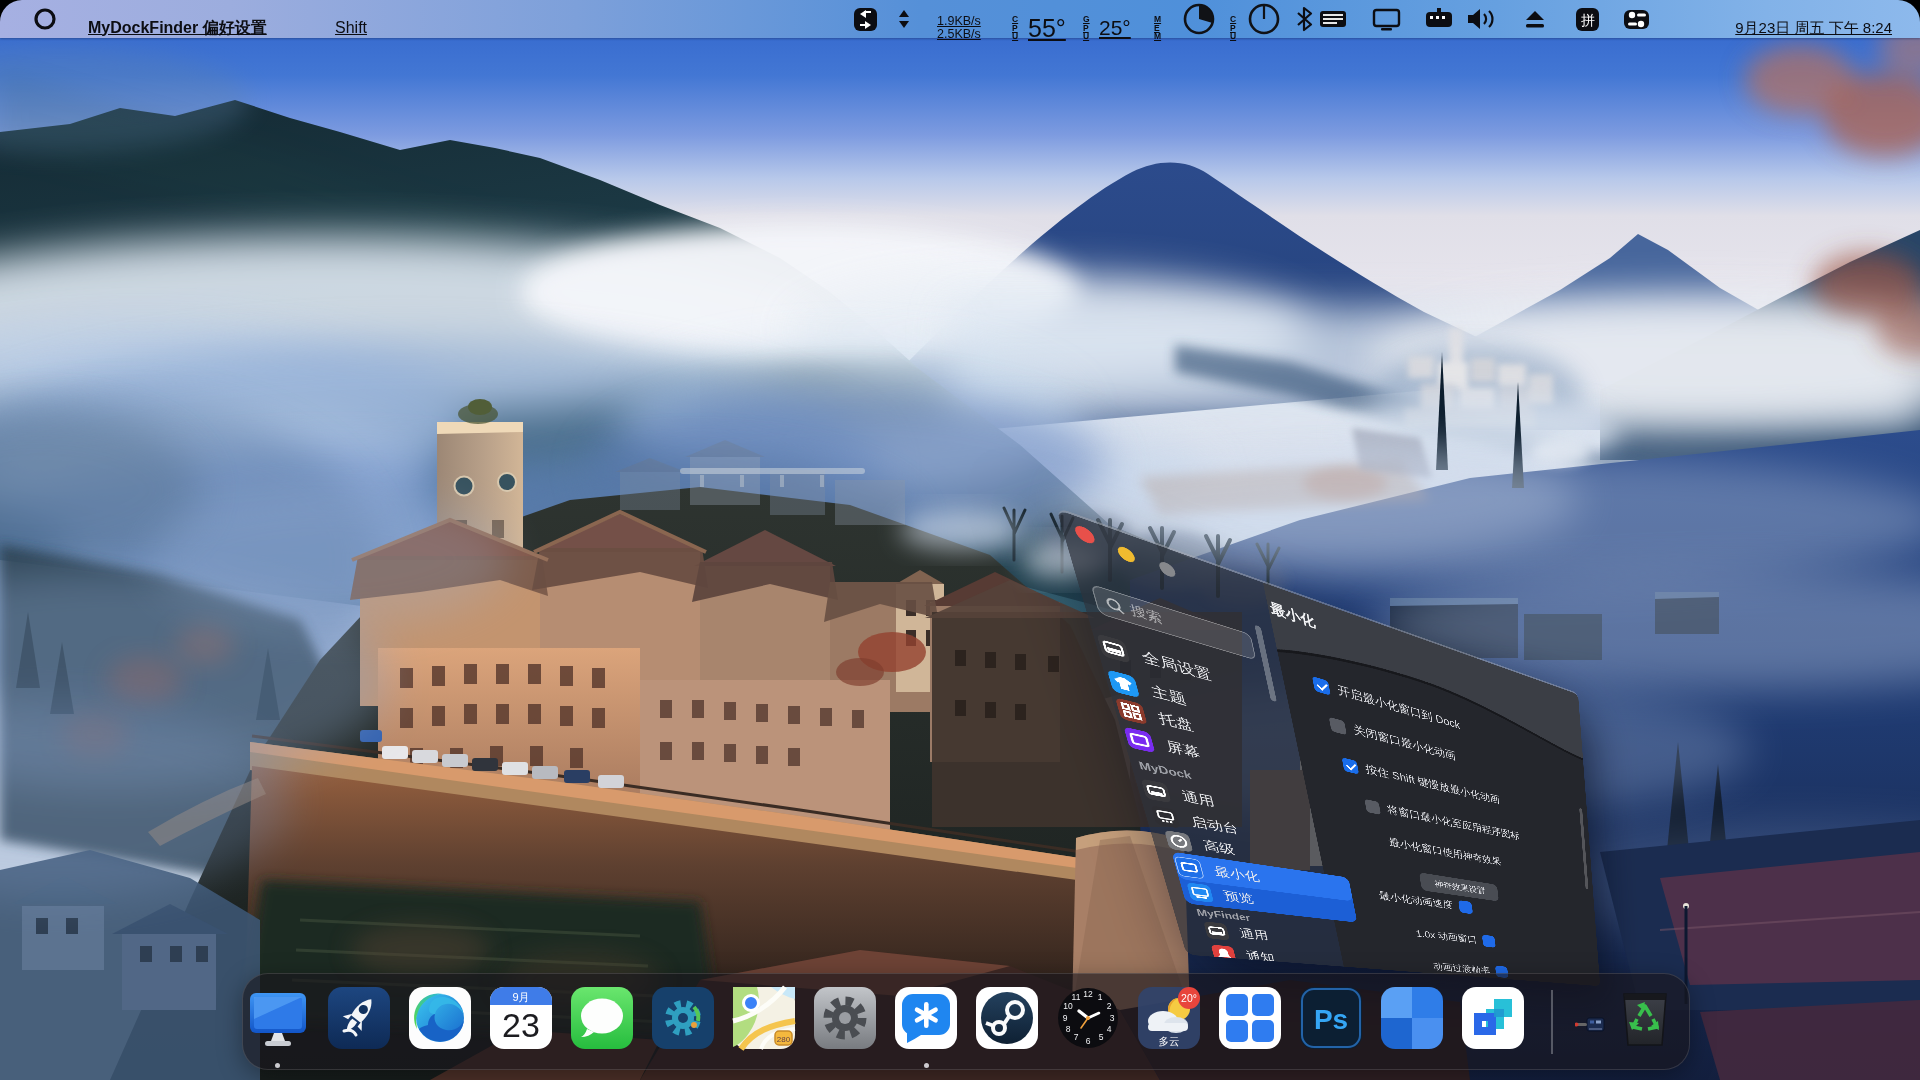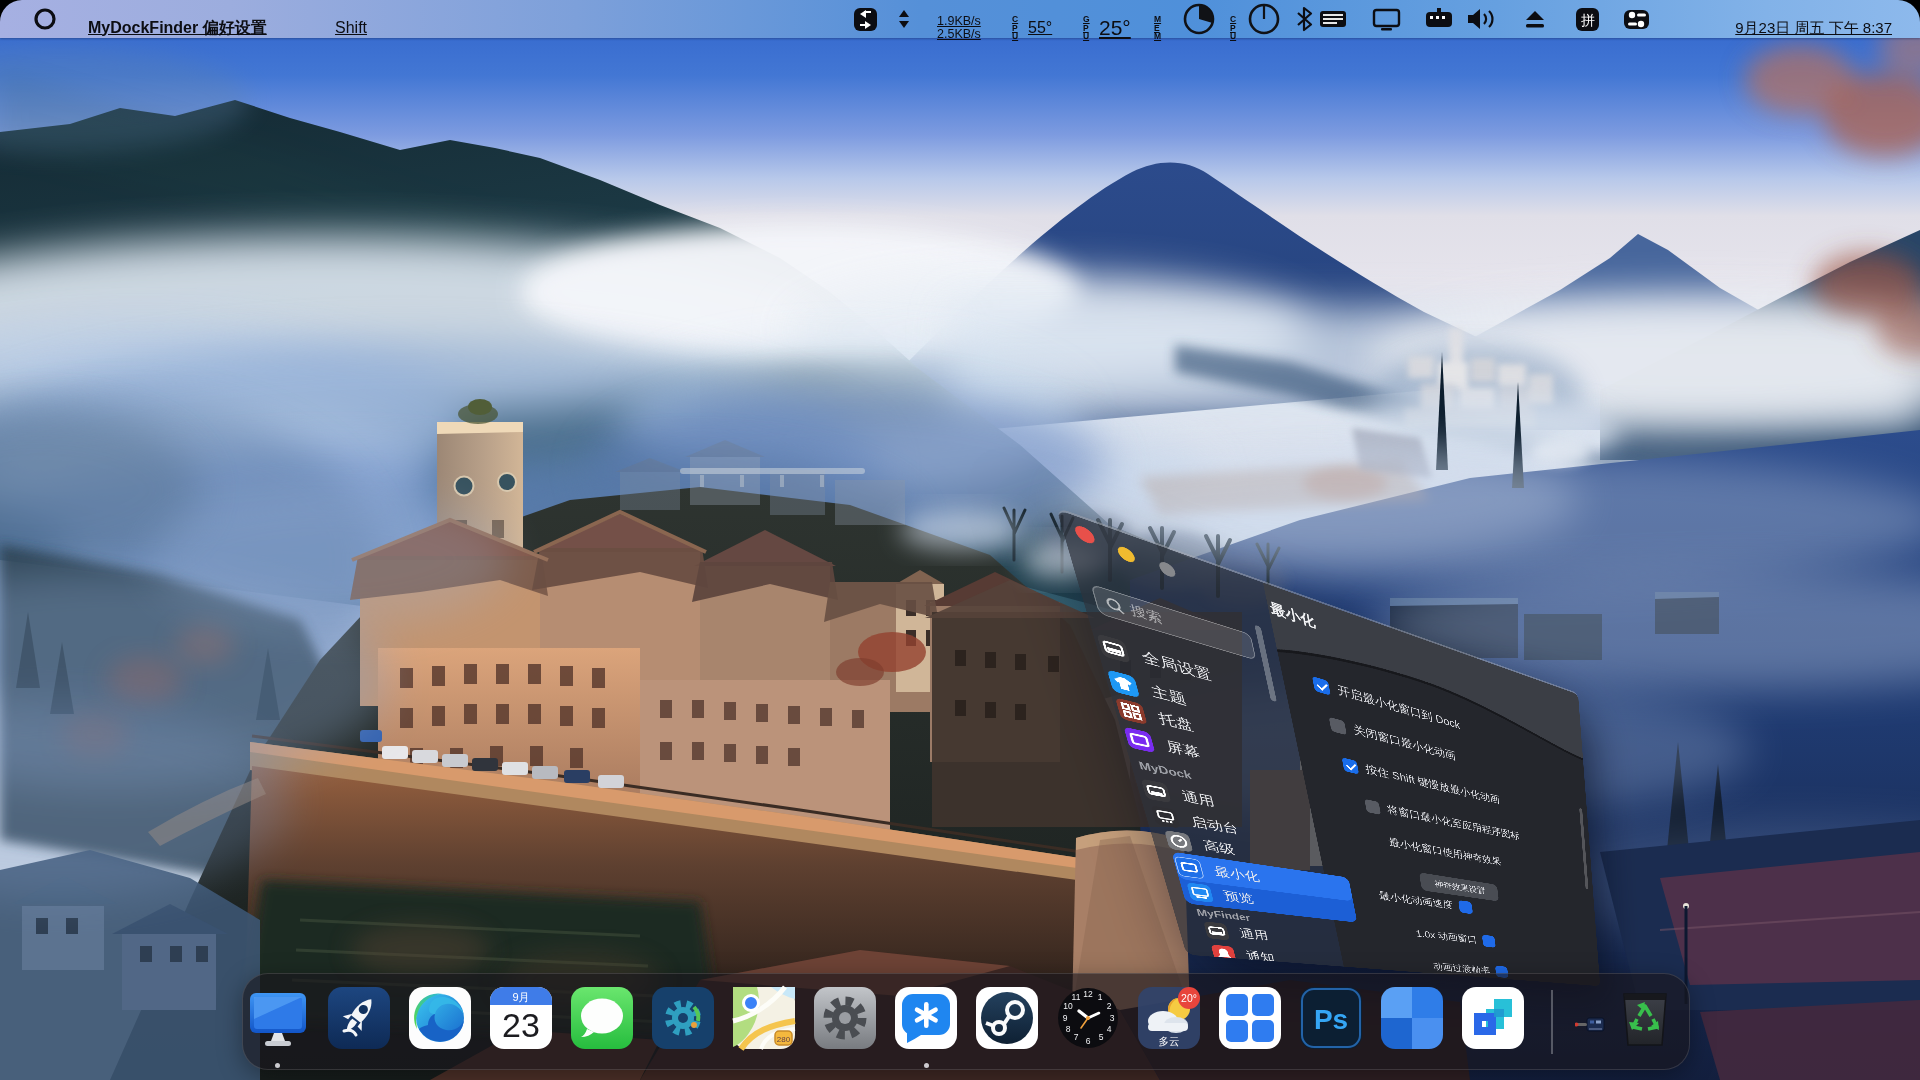--- a/index.html
+++ b/index.html
@@ -542,32 +542,32 @@
   <span class="mb" style="left:88px;font-size:16px;">
         <b>MyDockFinder 偏好设置</b>
       </span>
   <span class="mb" style="left:335px;font-size:16px;">Shift</span>
   <span class="mb" style="left:937px;font-size:12.5px;line-height:13px;">
         <span>1.9KB/s<br>2.5KB/s</span>
       </span>
   <span class="mb" style="left:1012px;font-size:8.5px;line-height:8.5px;font-weight:700;">
         <span>C<br>P<br>U</span>
       </span>
-  <span class="mb" style="left:1028px;font-size:16px;">55°</span>
+  <span class="mb" style="left:1028px;font-size:25px;">55°</span>
   <span class="mb" style="left:1083px;font-size:8.5px;line-height:8.5px;font-weight:700;">
         <span>G<br>P<br>U</span>
       </span>
   <span class="mb" style="left:1099px;font-size:21px;">25°</span>
   <span class="mb" style="left:1154px;font-size:8.5px;line-height:8.5px;font-weight:700;">
         <span>M<br>E<br>M</span>
       </span>
   <span class="mb" style="left:1230px;font-size:8.5px;line-height:8.5px;font-weight:700;">
         <span>C<br>P<br>U</span>
       </span>
-  <span class="mb" style="right:28px;font-size:15px;">9月23日 周五 下午 8:37</span>
+  <span class="mb" style="right:28px;font-size:15px;">9月23日 周五 下午 8:24</span>
 </div>
 
 <div id="dock">
   <div class="tile" style="left:2px"><svg width="66" height="66" viewBox="0 0 66 66">
     <defs>
             <linearGradient id="mong" x1="0" y1="0" x2="0" y2="1">
               <stop offset="0" stop-color="#3f96f4"></stop>
               <stop offset="1" stop-color="#1255c8"></stop>
             </linearGradient>
           </defs>

